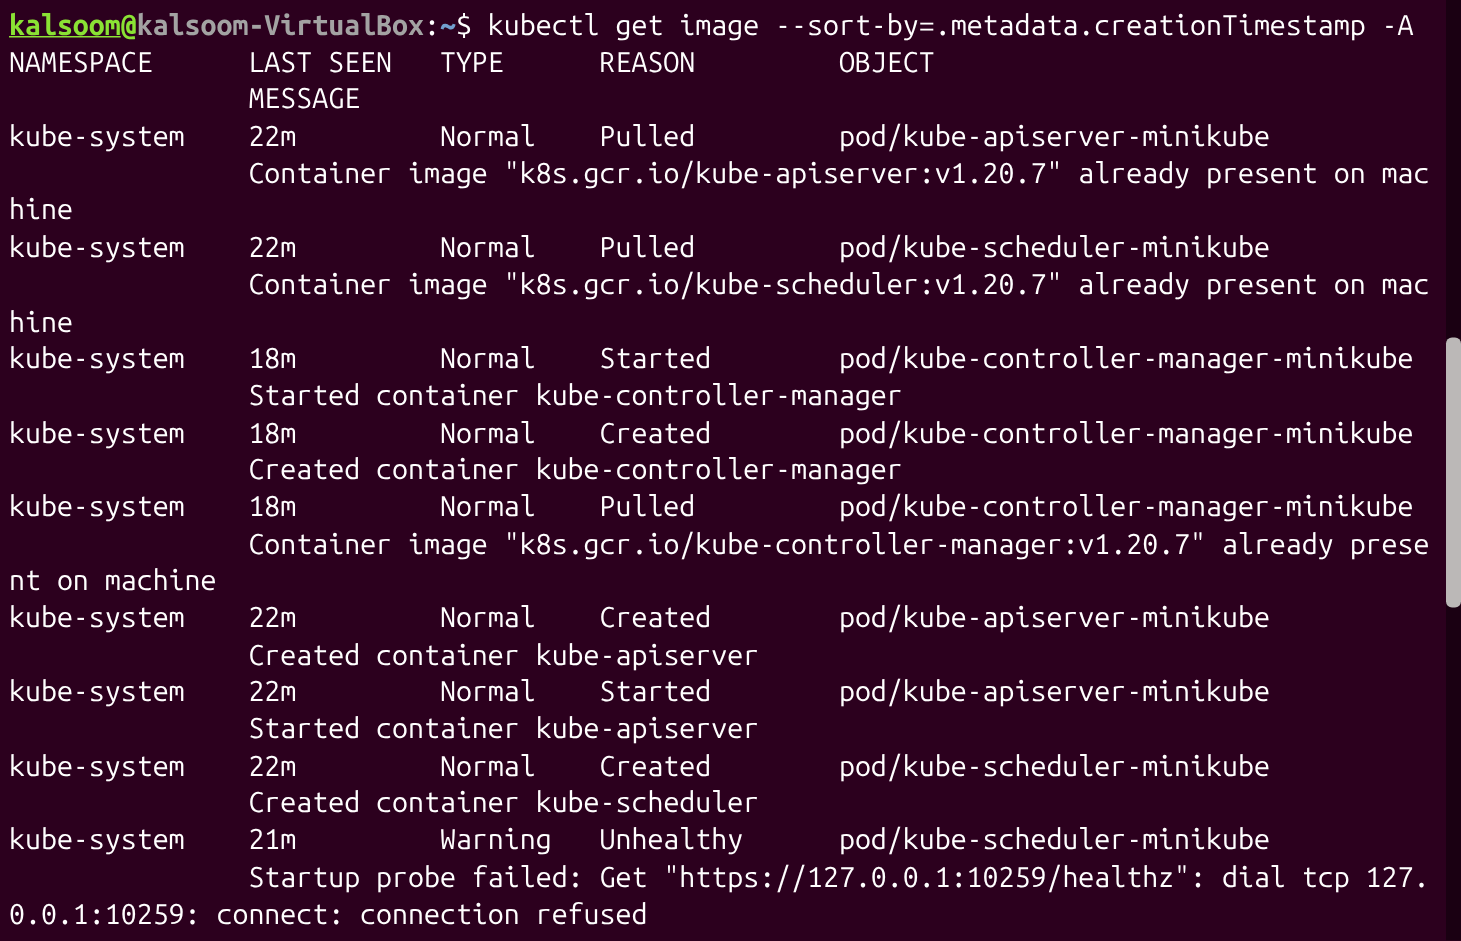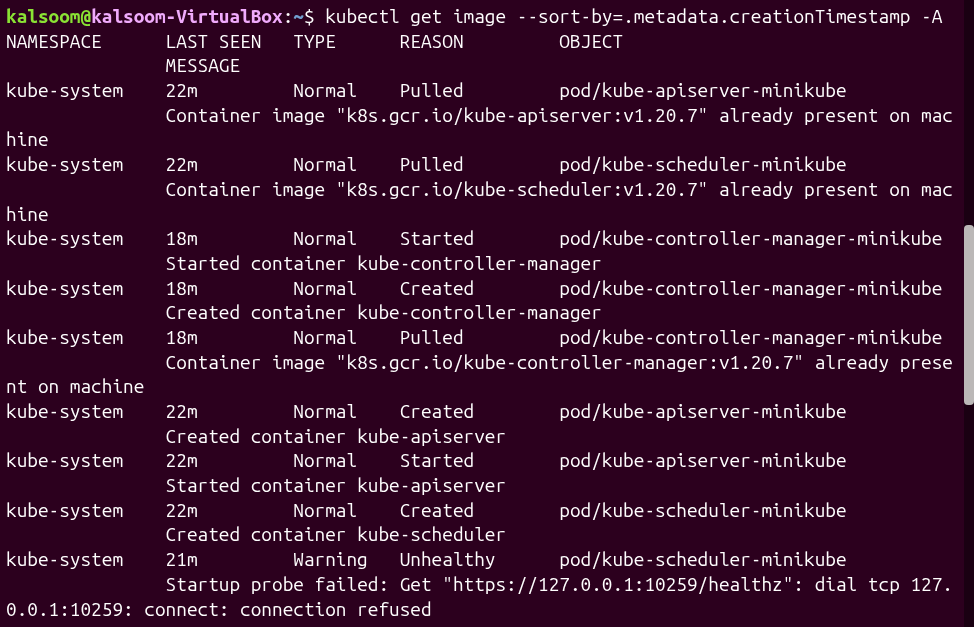--- a/index.html
+++ b/index.html
@@ -13,22 +13,22 @@
       width: 974px;
       height: 627px;
       overflow: hidden;
       position: relative;
     }
     .terminal {
       white-space: pre-wrap;
       word-break: break-all;
       width: 956px;
     }
-    .user { color: #8ae234; font-weight: bold; }
-    .host { color: #f0abfc; font-weight: bold; }
+    .user { color: #8ae234; font-weight: bold; text-decoration: underline; }
+    .host { color: #a3a3a3; font-weight: bold; }
     .at   { color: #8ae234; font-weight: bold; }
     .colon{ color: #ffffff; }
     .path { color: #729fcf; font-weight: bold; }
     .dollar { color: #ffffff; }
     .cmd  { color: #ffffff; }
     .out  { color: #ffffff; }
     .scrollbar {
       position: absolute;
       right: 0;
       top: 0;

